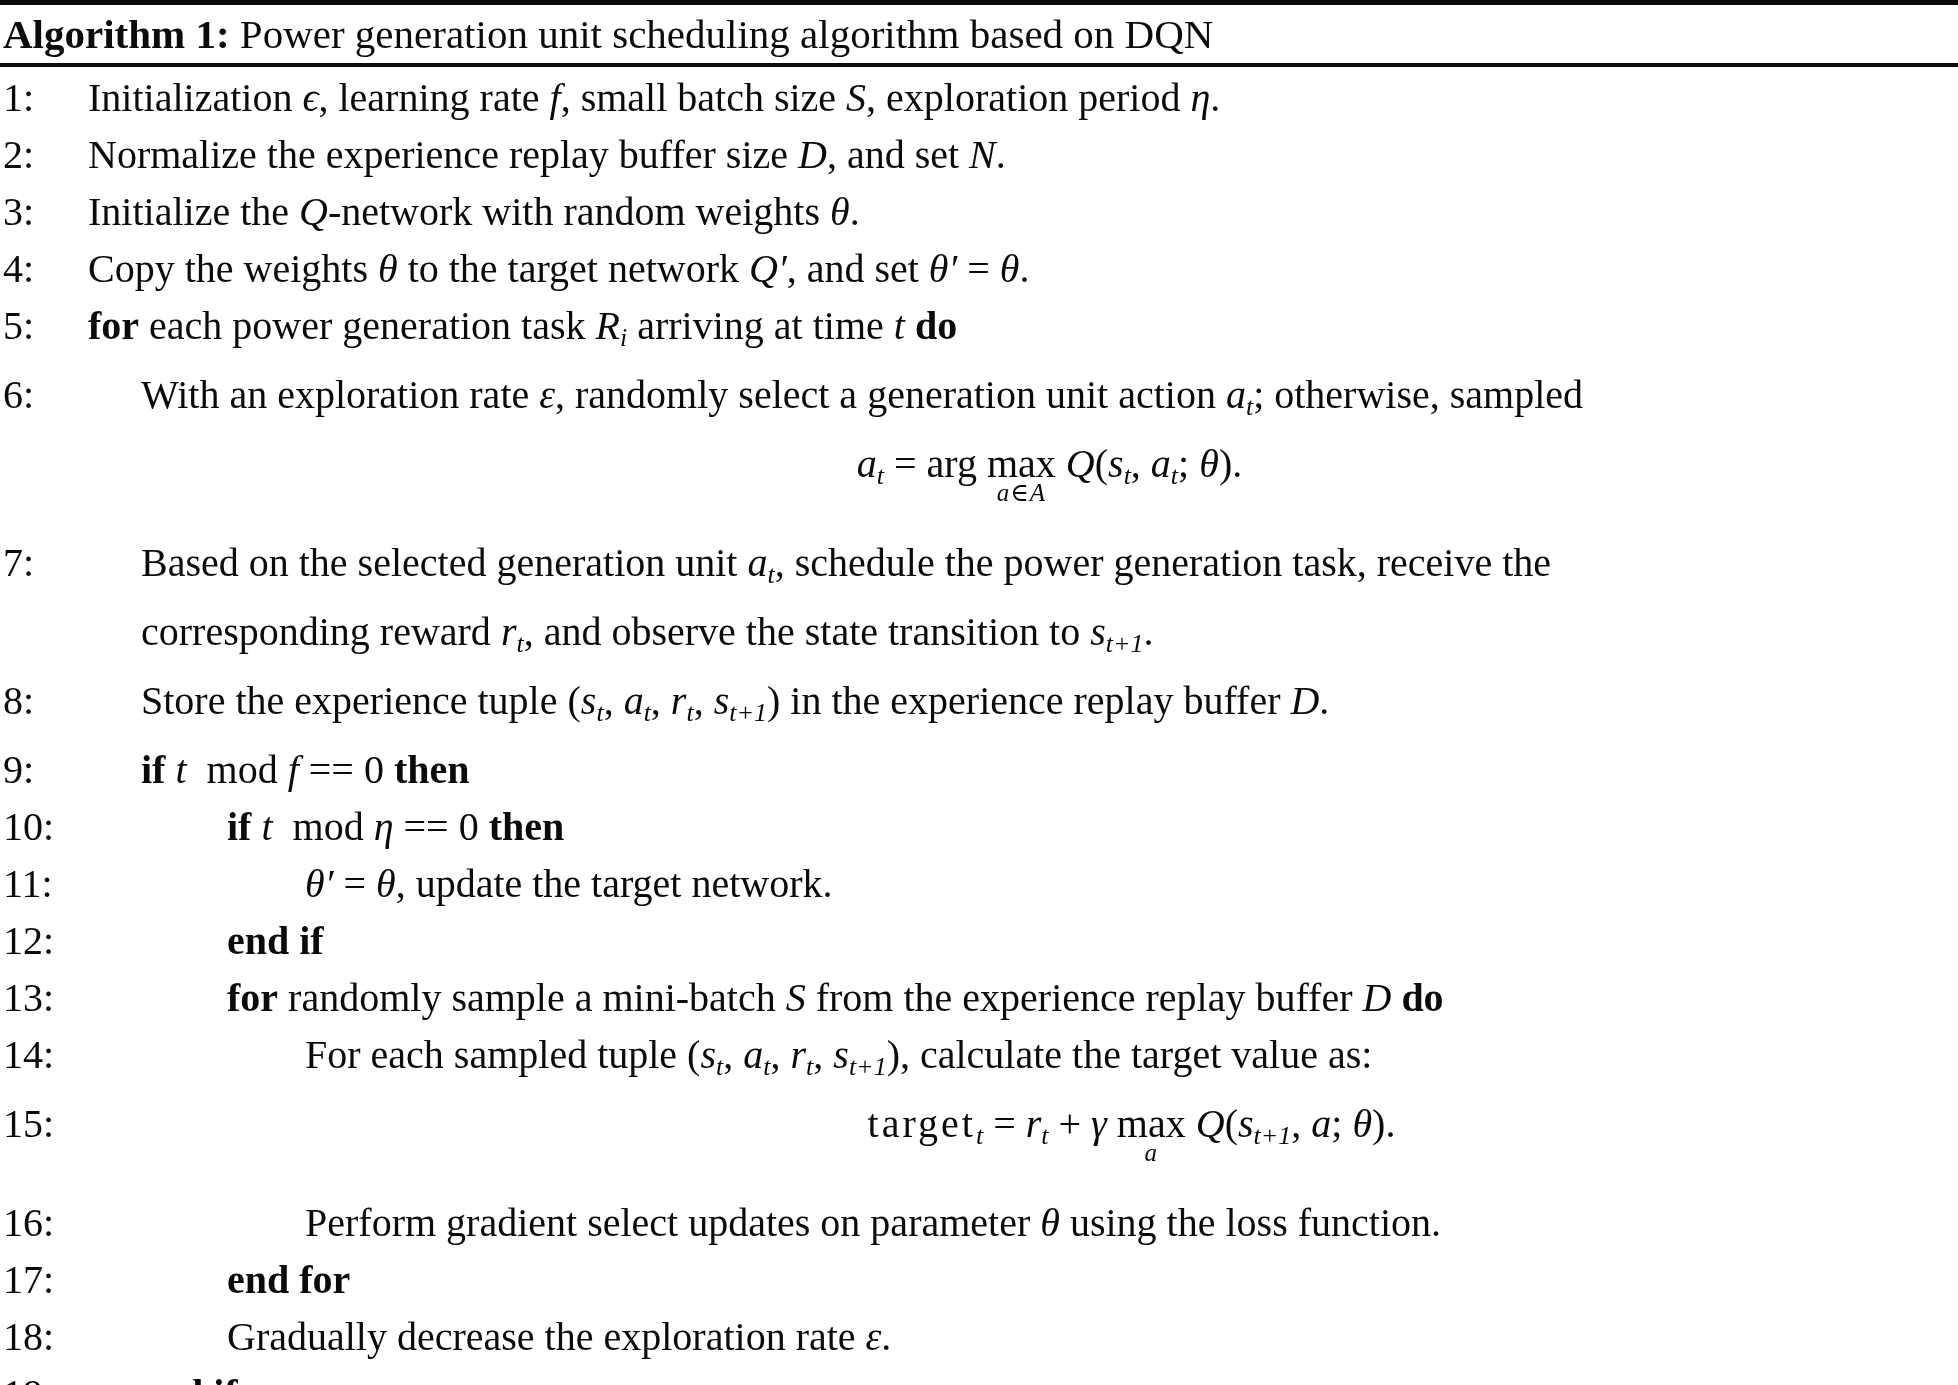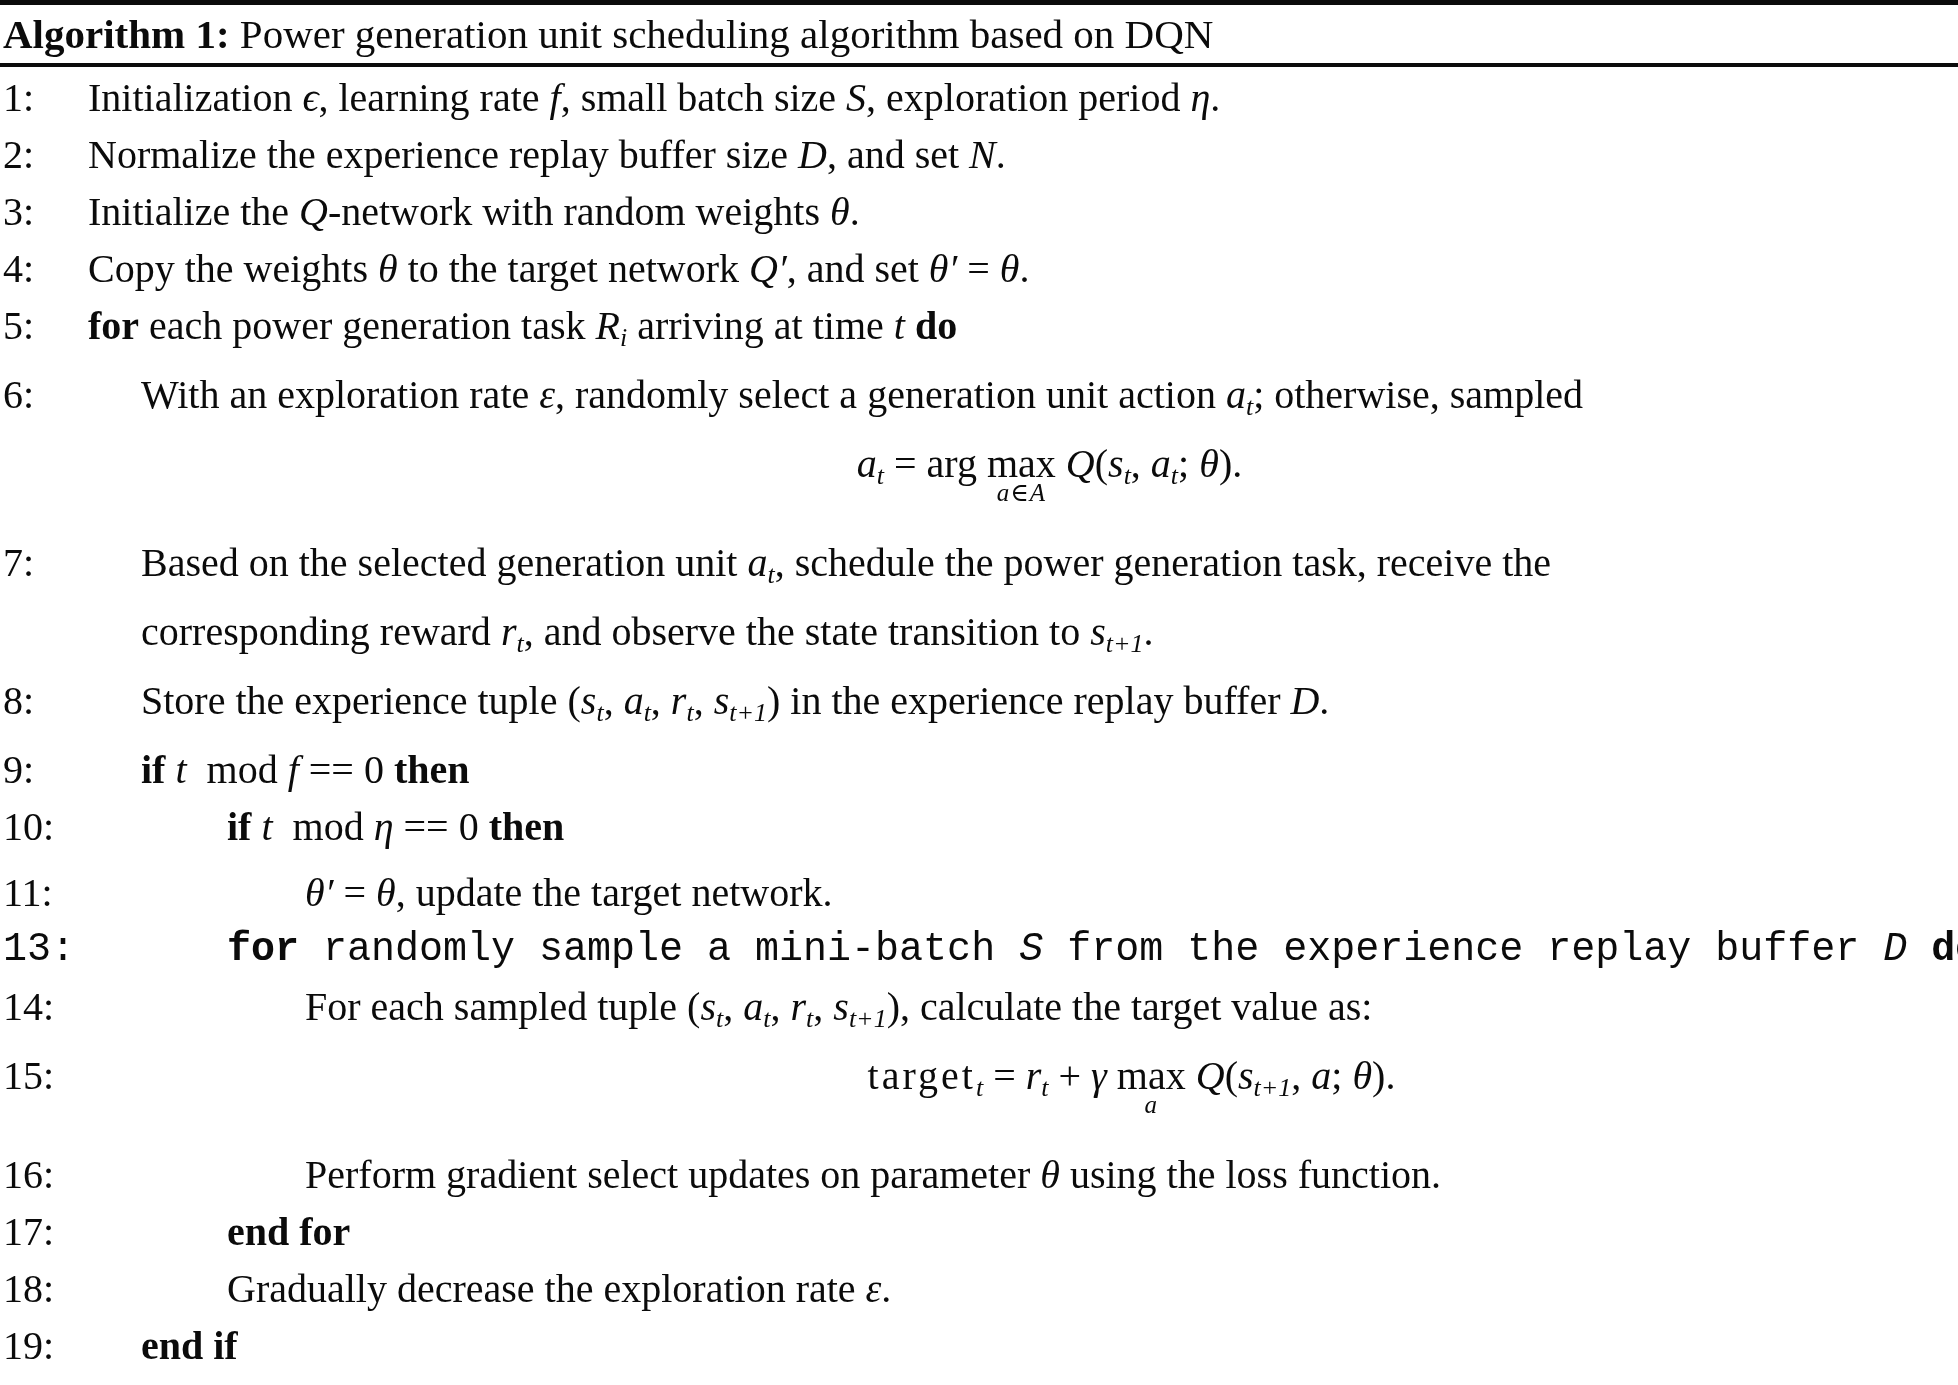--- a/index.html
+++ b/index.html
@@ -59,21 +59,22 @@
     <div class="row" style="padding-left: 88px;"><span class="num">3:</span><span class="seg-r">Initialize the </span><span class="seg-i">Q</span><span class="seg-r">-network with random weights </span><span class="seg-i">θ</span><span class="seg-r">.</span></div>
     <div class="row" style="padding-left: 88px;"><span class="num">4:</span><span class="seg-r">Copy the weights </span><span class="seg-i">θ</span><span class="seg-r"> to the target network </span><span class="seg-i">Q′</span><span class="seg-r">, and set </span><span class="seg-i">θ′</span><span class="seg-r"> = </span><span class="seg-i">θ</span><span class="seg-r">.</span></div>
     <div class="row" style="padding-left: 88px;"><span class="num">5:</span><span class="seg-b">for</span><span class="seg-r"> each power generation task </span><span class="seg-i">R</span><span class="seg-s">i</span><span class="seg-r"> arriving at time </span><span class="seg-i">t</span><span class="seg-r"> </span><span class="seg-b">do</span></div>
     <div class="row" style="padding-left: 141px;"><span class="num">6:</span><span class="seg-r">With an exploration rate </span><span class="seg-i">ε</span><span class="seg-r">, randomly select a generation unit action </span><span class="seg-i">a</span><span class="seg-s">t</span><span class="seg-r">; otherwise, sampled</span></div>
     <div class="row tall" style="padding-left: 141px;"><span class="seg-i">a</span><span class="seg-s">t</span><span class="seg-r"> = arg </span><span class="stk"><span class="seg-r">max</span><span class="u">a∈A</span></span><span class="seg-r"> </span><span class="seg-i">Q</span><span class="seg-r">(</span><span class="seg-i">s</span><span class="seg-s">t</span><span class="seg-r">, </span><span class="seg-i">a</span><span class="seg-s">t</span><span class="seg-r">; </span><span class="seg-i">θ</span><span class="seg-r">).</span></div>
     <div class="row" style="padding-left: 141px;"><span class="num">7:</span><span class="seg-r">Based on the selected generation unit </span><span class="seg-i">a</span><span class="seg-s">t</span><span class="seg-r">, schedule the power generation task, receive the</span></div>
     <div class="row" style="padding-left: 141px;"><span class="seg-r">corresponding reward </span><span class="seg-i">r</span><span class="seg-s">t</span><span class="seg-r">, and observe the state transition to </span><span class="seg-i">s</span><span class="seg-s">t+1</span><span class="seg-r">.</span></div>
     <div class="row" style="padding-left: 141px;"><span class="num">8:</span><span class="seg-r">Store the experience tuple (</span><span class="seg-i">s</span><span class="seg-s">t</span><span class="seg-r">, </span><span class="seg-i">a</span><span class="seg-s">t</span><span class="seg-r">, </span><span class="seg-i">r</span><span class="seg-s">t</span><span class="seg-r">, </span><span class="seg-i">s</span><span class="seg-s">t+1</span><span class="seg-r">) in the experience replay buffer </span><span class="seg-i">D</span><span class="seg-r">.</span></div>
     <div class="row" style="padding-left: 141px;"><span class="num">9:</span><span class="seg-b">if</span><span class="seg-r"> </span><span class="seg-i">t</span><span class="seg-r"> mod </span><span class="seg-i">f</span><span class="seg-r"> == 0 </span><span class="seg-b">then</span></div>
     <div class="row" style="padding-left: 227px;"><span class="num">10:</span><span class="seg-b">if</span><span class="seg-r"> </span><span class="seg-i">t</span><span class="seg-r"> mod </span><span class="seg-i">η</span><span class="seg-r"> == 0 </span><span class="seg-b">then</span></div>
-    <div class="row" style="padding-left: 305px; margin-top: 9px;"><span class="num">11:</span><span class="seg-i">θ′</span><span class="seg-r"> = </span><span class="seg-i">θ</span><span class="seg-r">, update the target network.</span></div>
-    <div class="row" style="padding-left: 227px; font-family: Liberation Mono, monospace;"><span class="num">13:</span><span class="seg-b">for</span><span class="seg-r"> randomly sample a mini-batch </span><span class="seg-i">S</span><span class="seg-r"> from the experience replay buffer </span><span class="seg-i">D</span><span class="seg-r"> </span><span class="seg-b">do</span></div>
+    <div class="row" style="padding-left: 305px;"><span class="num">11:</span><span class="seg-i">θ′</span><span class="seg-r"> = </span><span class="seg-i">θ</span><span class="seg-r">, update the target network.</span></div>
+    <div class="row" style="padding-left: 227px;"><span class="num">12:</span><span class="seg-b">end if</span></div>
+    <div class="row" style="padding-left: 227px;"><span class="num">13:</span><span class="seg-b">for</span><span class="seg-r"> randomly sample a mini-batch </span><span class="seg-i">S</span><span class="seg-r"> from the experience replay buffer </span><span class="seg-i">D</span><span class="seg-r"> </span><span class="seg-b">do</span></div>
     <div class="row" style="padding-left: 305px;"><span class="num">14:</span><span class="seg-r">For each sampled tuple (</span><span class="seg-i">s</span><span class="seg-s">t</span><span class="seg-r">, </span><span class="seg-i">a</span><span class="seg-s">t</span><span class="seg-r">, </span><span class="seg-i">r</span><span class="seg-s">t</span><span class="seg-r">, </span><span class="seg-i">s</span><span class="seg-s">t+1</span><span class="seg-r">), calculate the target value as:</span></div>
     <div class="row tall" style="padding-left: 305px;"><span class="num">15:</span><span class="seg-it">target</span><span class="seg-s">t</span><span class="seg-r"> = </span><span class="seg-i">r</span><span class="seg-s">t</span><span class="seg-r"> + </span><span class="seg-i">γ</span><span class="seg-r"> </span><span class="stk"><span class="seg-r">max</span><span class="u">a</span></span><span class="seg-r"> </span><span class="seg-i">Q</span><span class="seg-r">(</span><span class="seg-i">s</span><span class="seg-s">t+1</span><span class="seg-r">, </span><span class="seg-i">a</span><span class="seg-r">; </span><span class="seg-i">θ</span><span class="seg-r">).</span></div>
     <div class="row" style="padding-left: 305px;"><span class="num">16:</span><span class="seg-r">Perform gradient select updates on parameter </span><span class="seg-i">θ</span><span class="seg-r"> using the loss function.</span></div>
     <div class="row" style="padding-left: 227px;"><span class="num">17:</span><span class="seg-b">end for</span></div>
     <div class="row" style="padding-left: 227px;"><span class="num">18:</span><span class="seg-r">Gradually decrease the exploration rate </span><span class="seg-i">ε</span><span class="seg-r">.</span></div>
     <div class="row" style="padding-left: 141px;"><span class="num">19:</span><span class="seg-b">end if</span></div>
   </div>
 
 </body></html>

